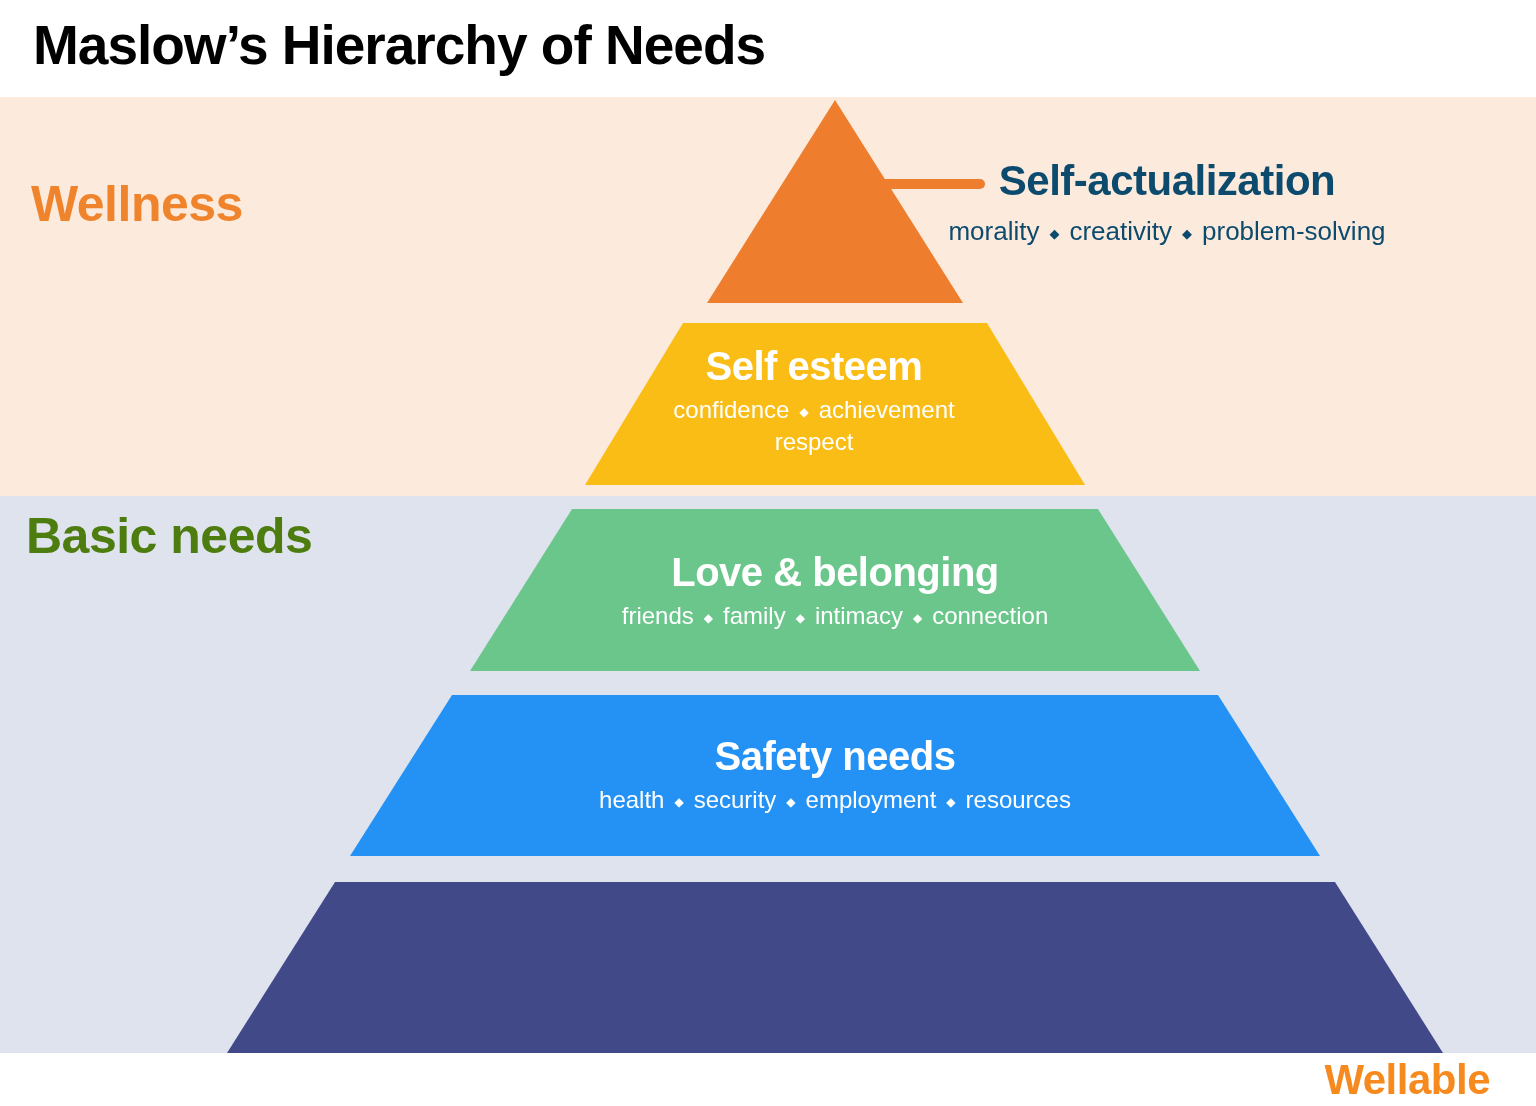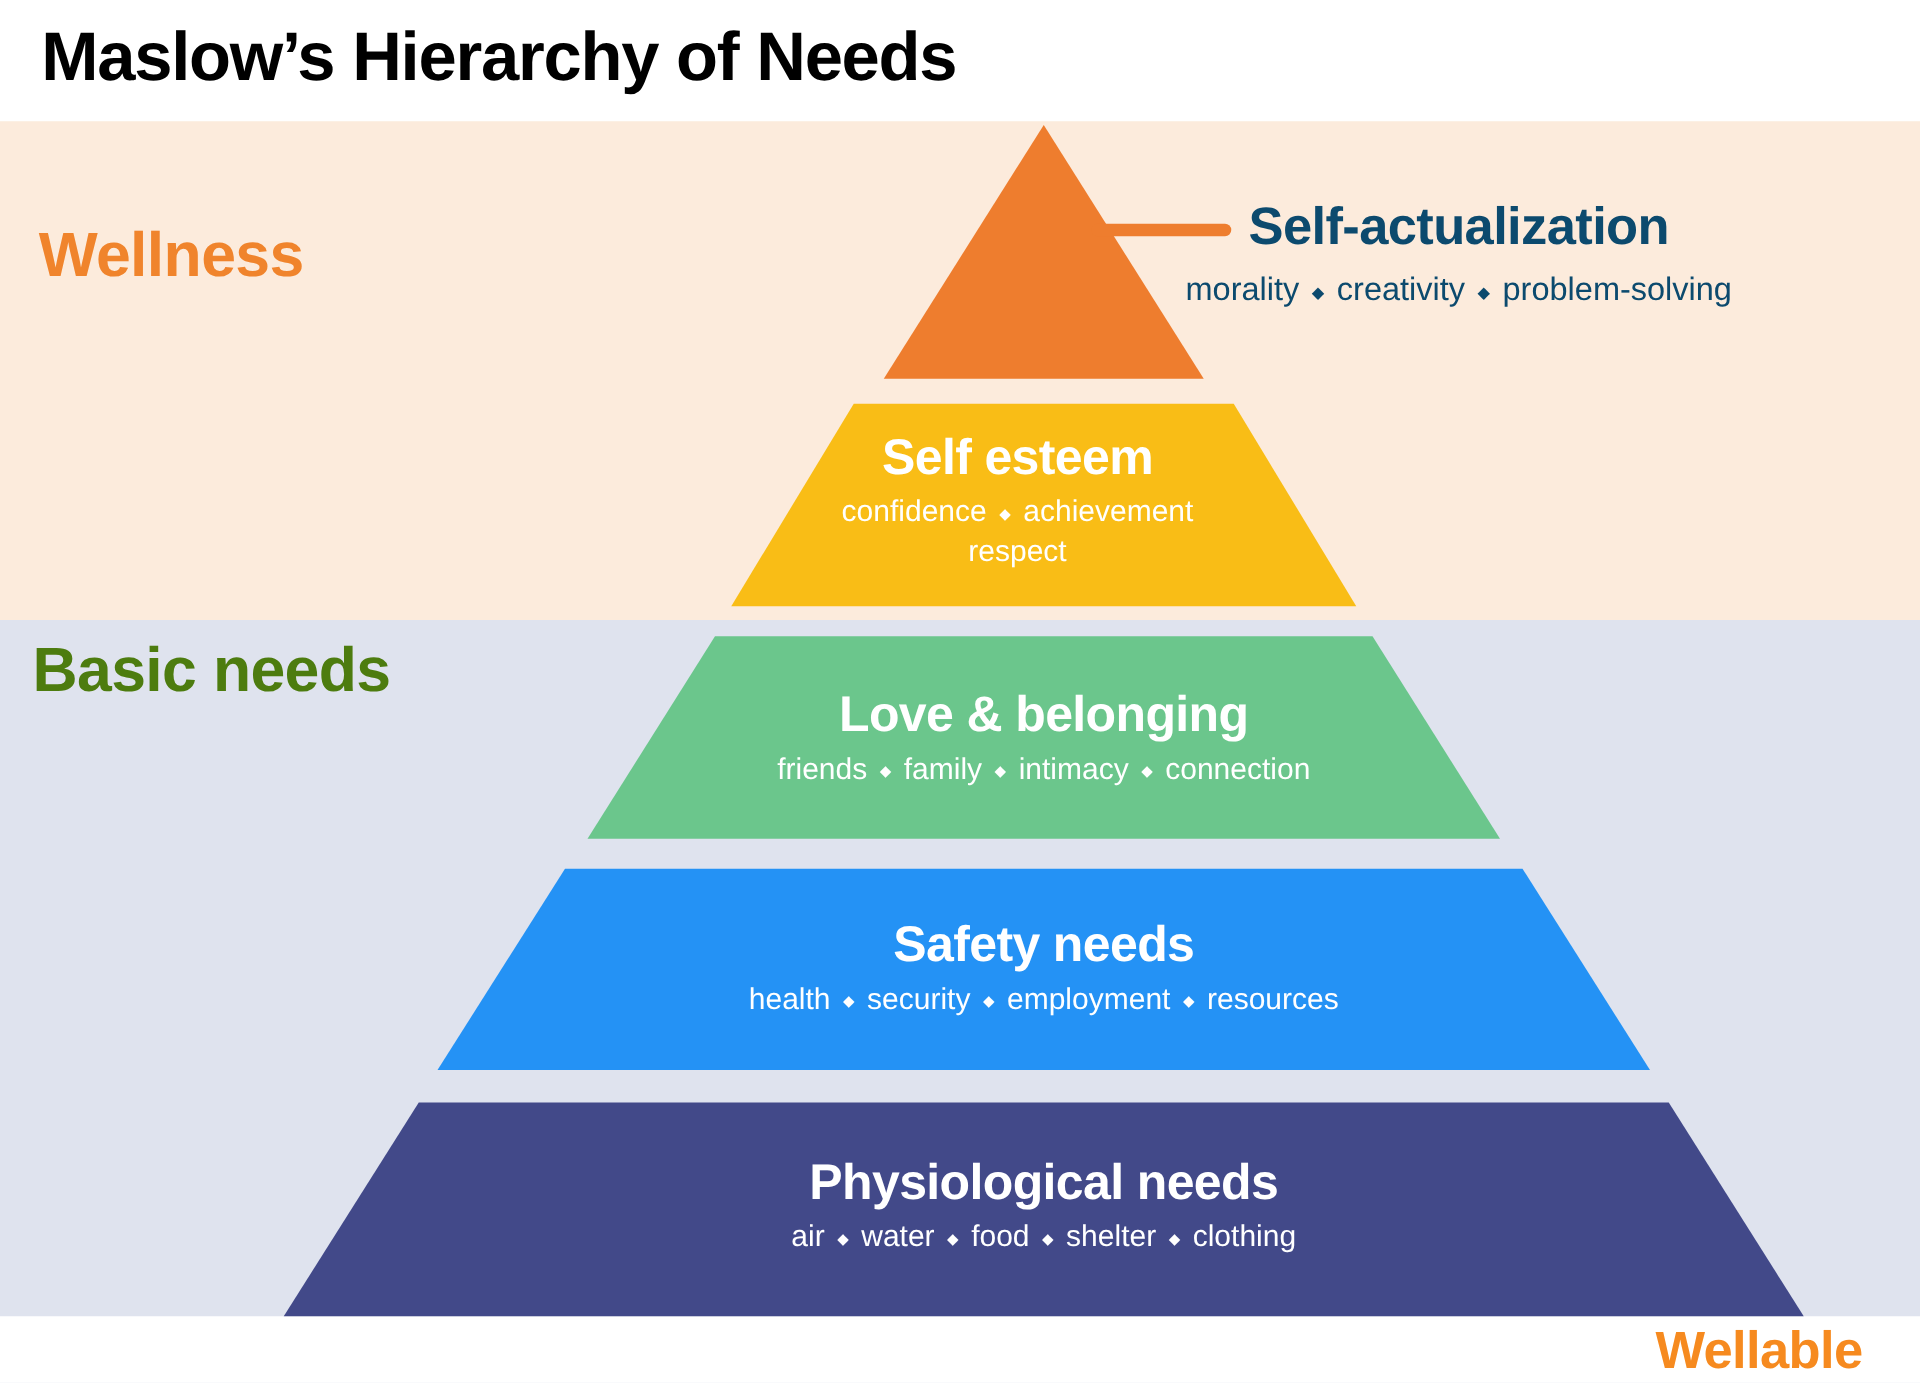--- a/index.html
+++ b/index.html
@@ -149,20 +149,16 @@
   <div class="level-text l3">
     <div class="lvl-title">Love &amp; belonging</div>
     <div class="lvl-items"><span>friends</span><span class="sep">◆</span><span>family</span><span class="sep">◆</span><span>intimacy</span><span class="sep">◆</span><span>connection</span></div>
   </div>
 
   <div class="level-text l4">
     <div class="lvl-title">Safety needs</div>
     <div class="lvl-items"><span>health</span><span class="sep">◆</span><span>security</span><span class="sep">◆</span><span>employment</span><span class="sep">◆</span><span>resources</span></div>
   </div>
 
-  <div class="level-text l5">
-    <div class="lvl-title">Physiological needs</div>
-    <div class="lvl-items"><span>air</span><span class="sep">◆</span><span>water</span><span class="sep">◆</span><span>food</span><span class="sep">◆</span><span>shelter</span><span class="sep">◆</span><span>clothing</span></div>
-  </div>
 
   <div class="brand">Wellable</div>
 
 </div>
 
 </body></html>

